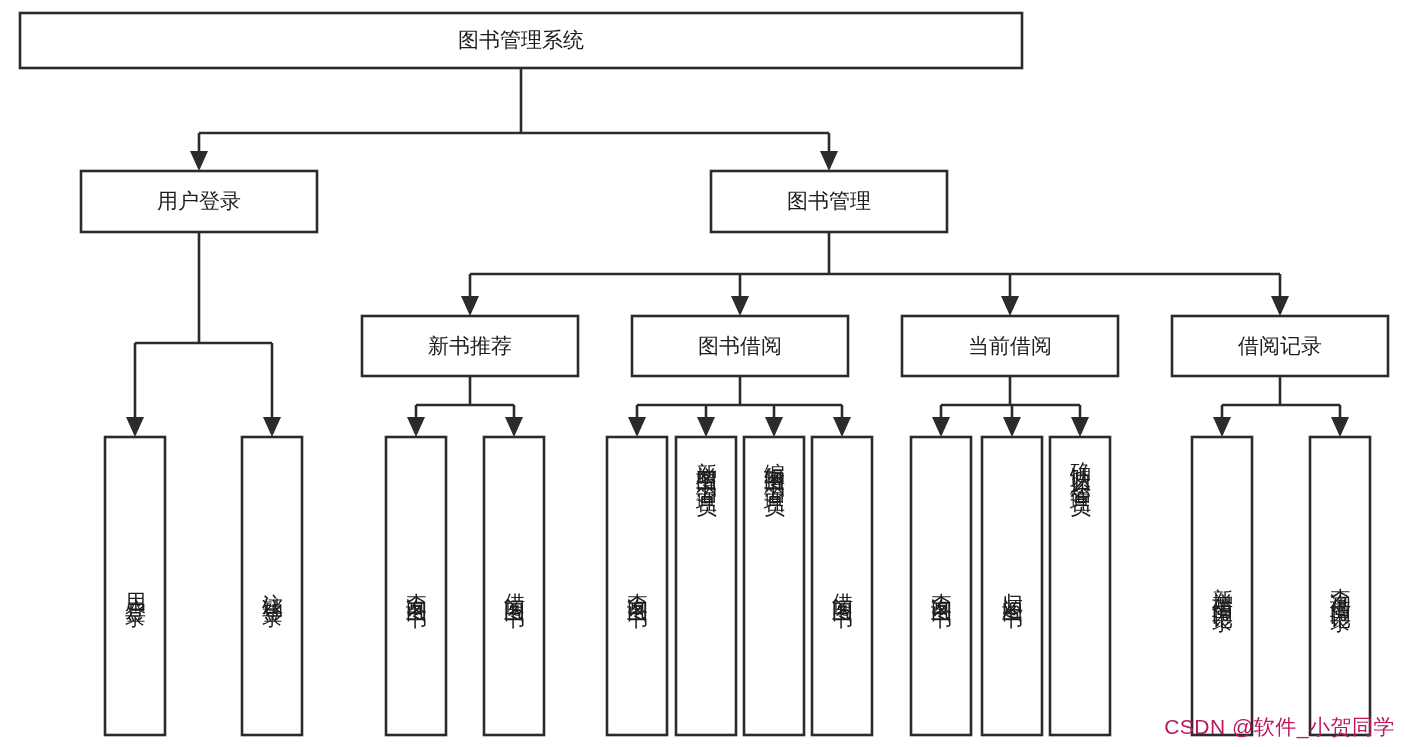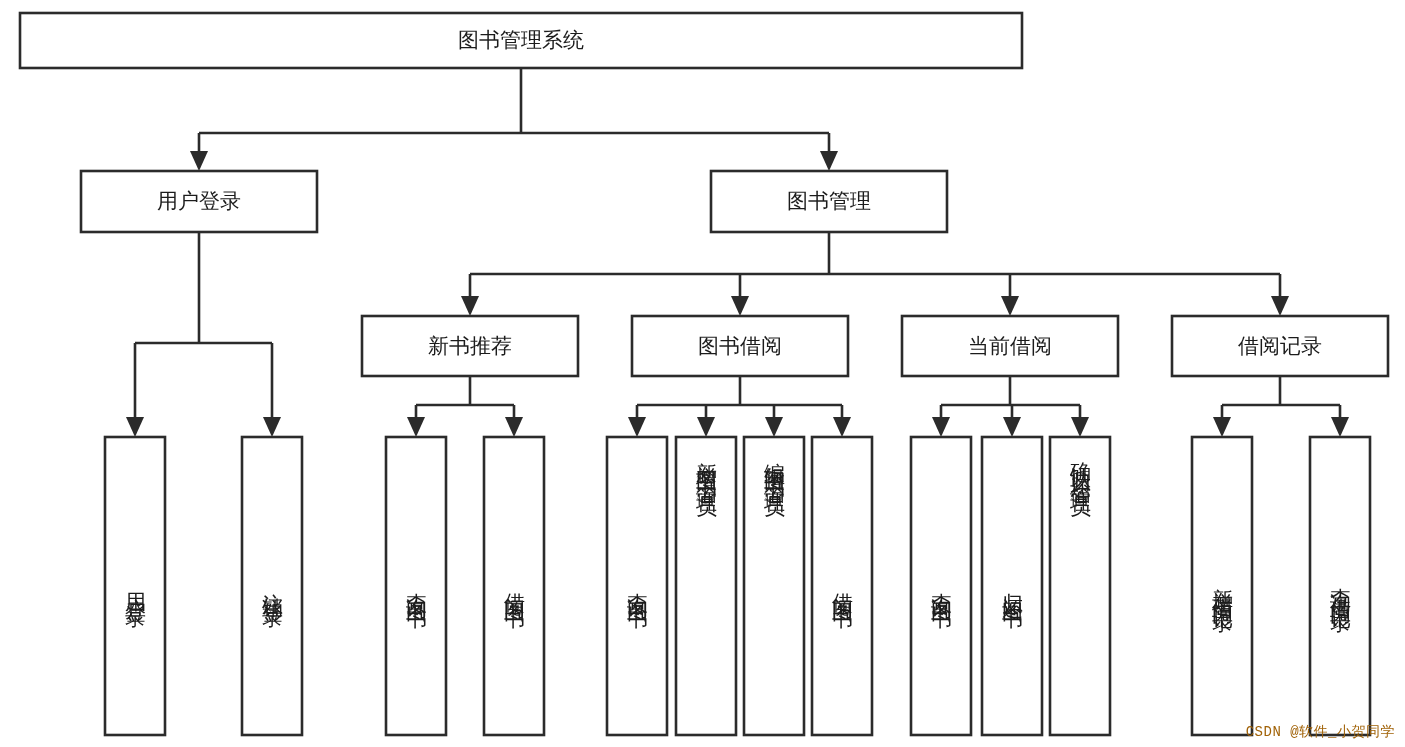--- a/index.html
+++ b/index.html
@@ -57,23 +57,23 @@
     line-height: 1.0;
     letter-spacing: 5px;
     color: #1c1c1c;
     white-space: nowrap;
     pointer-events: none;
   }
   .watermark {
     position: absolute;
     right: 10px;
     bottom: 6px;
-    font-family: Liberation Mono, monospace;
-    font-size: 14px;
-    color: #a16207;
+    font-family: Liberation Sans, sans-serif;
+    font-size: 21px;
+    color: #be185d;
     letter-spacing: 0.5px;
     white-space: nowrap;
   }
 </style>
 </head>
 <body>
 
 <div id="diagram-root">
 
   <svg id="flowchart" viewBox="0 0 1405 747" xmlns="http://www.w3.org/2000/svg">

